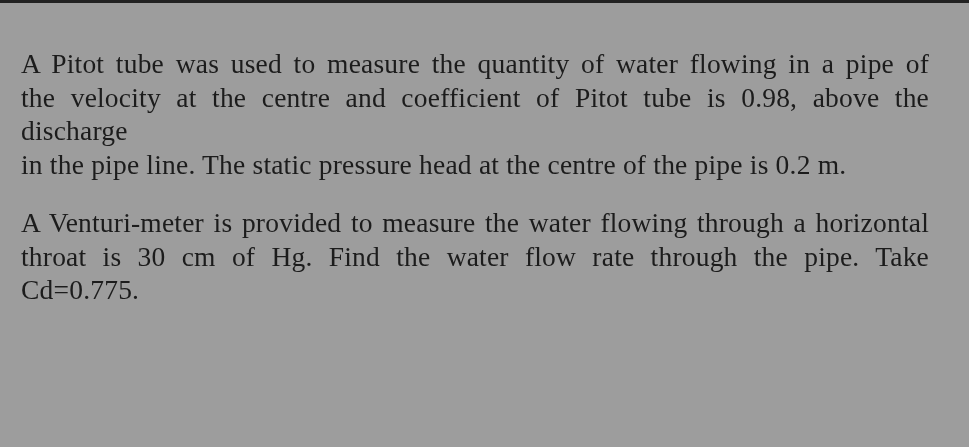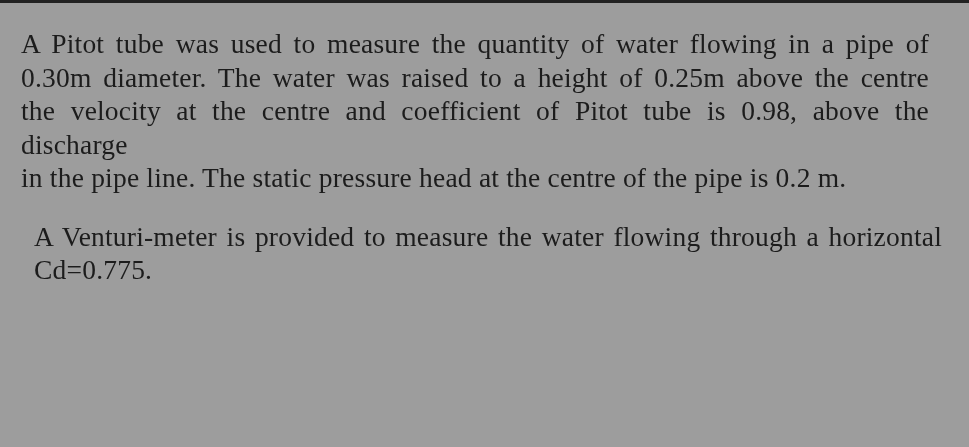--- a/index.html
+++ b/index.html
@@ -22,44 +22,44 @@
     padding-left: 21px;
     padding-right: 40px;
   }
   .para {
     width: 908px;
     color: #1c1c1c;
     font-size: 27.5px;
     line-height: 33.5px;
     letter-spacing: 0.2px;
   }
-  .para-1 { margin-top: 24px; }
-  .para-2 { margin-top: 25px; margin-left: 13px; }
+  .para-1 { margin-top: 44px; }
+  .para-2 { margin-top: 25px; }
   .line {
     width: 908px;
     text-align: justify;
     text-align-last: justify;
   }
   .line.last {
     text-align: center;
     text-align-last: left;
   }
 </style>
 </head>
 <body style="background: rgb(157, 157, 157);">
 
 <div class="top-bar" style="background: rgb(34, 34, 34);"></div>
 
 <div class="page">
 
   <div class="para para-1" style="color: rgb(28, 28, 28);">
     <div class="line">A Pitot tube was used to measure the quantity of water flowing in a pipe of</div>
-    <div class="line">0.30m diameter. The water was raised to a height of 0.25m above the centre</div>
     <div class="line">the velocity at the centre and coefficient of Pitot tube is 0.98, above the discharge</div>
     <div class="line last">in the pipe line. The static pressure head at the centre of the pipe is 0.2 m.</div>
   </div>
 
   <div class="para para-2" style="color: rgb(28, 28, 28);">
     <div class="line">A Venturi-meter is provided to measure the water flowing through a horizontal</div>
+    <div class="line">throat is 30 cm of Hg. Find the water flow rate through the pipe. Take</div>
     <div class="line last">Cd=0.775.</div>
   </div>
 
 </div>
 
 </body></html>

